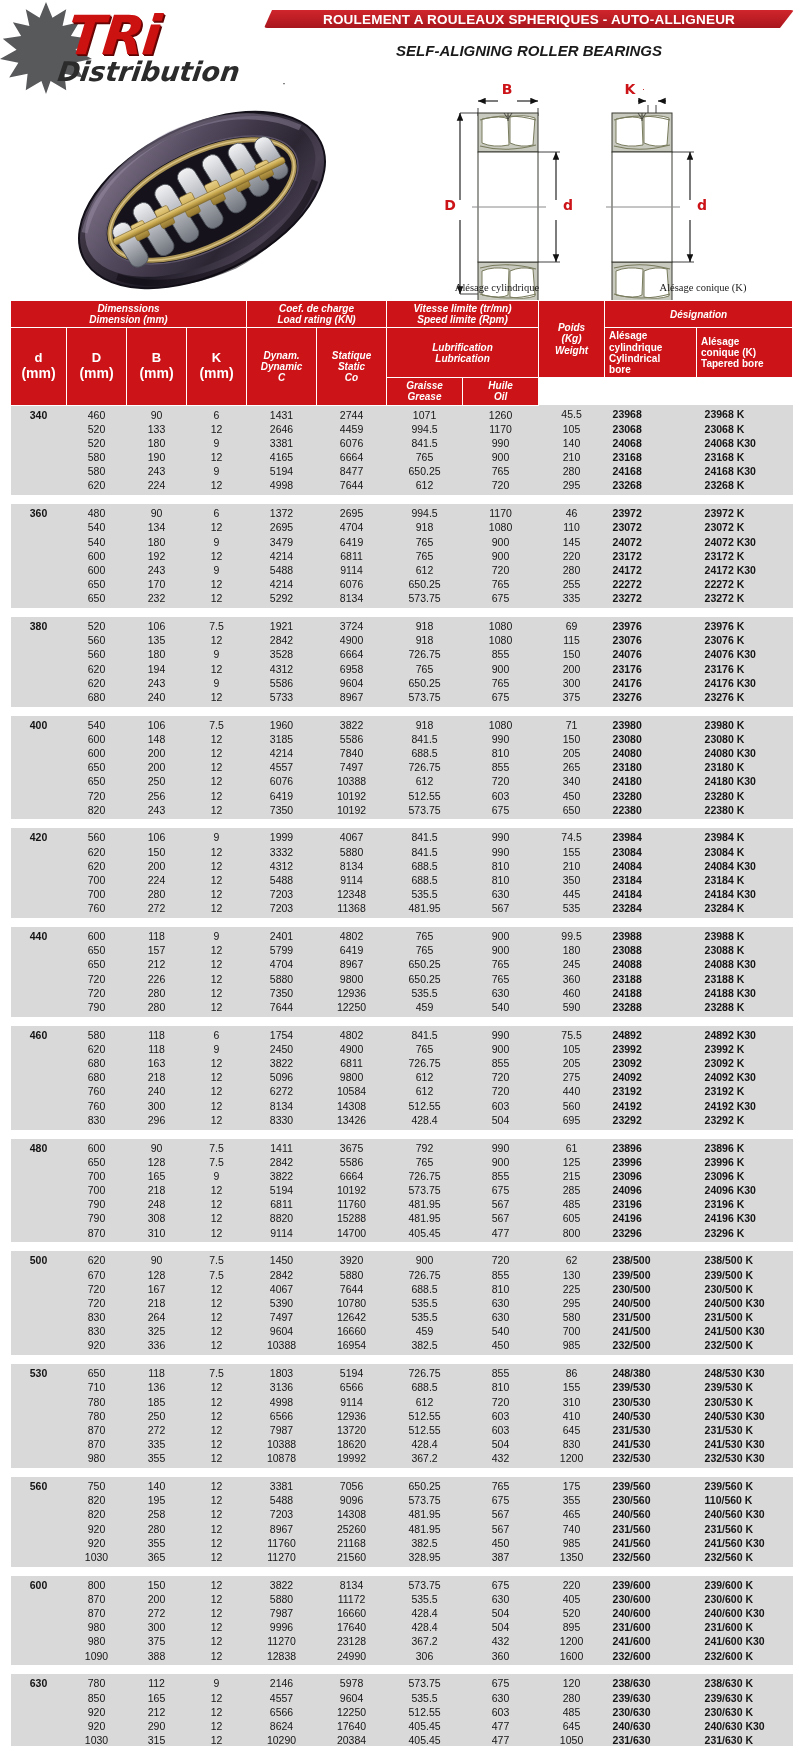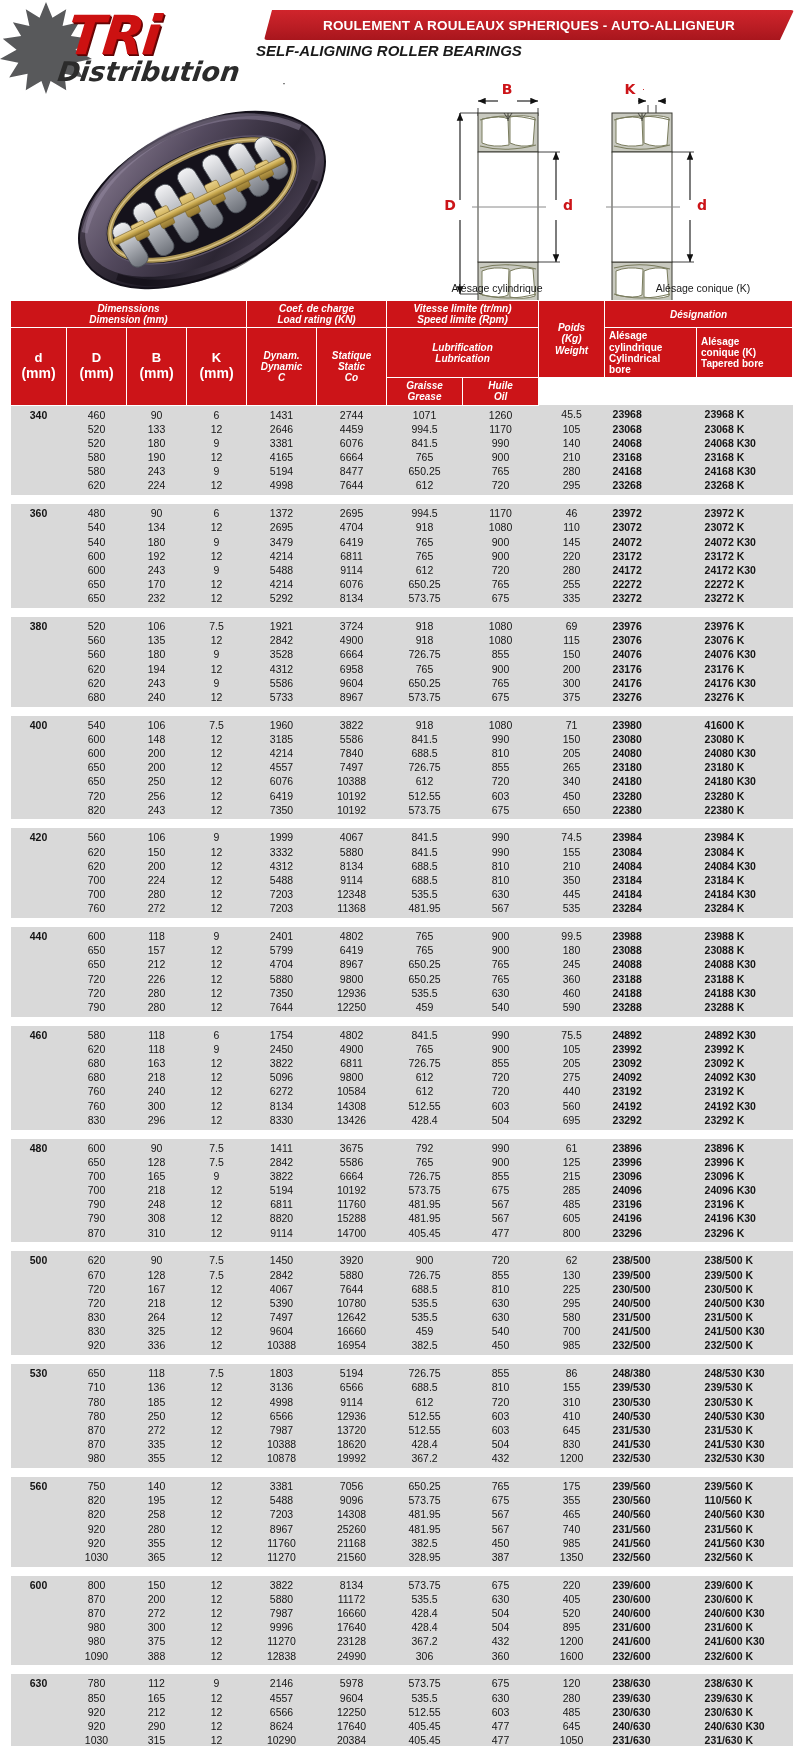--- a/index.html
+++ b/index.html
@@ -38,50 +38,52 @@
     font-family: "DejaVu Sans", sans-serif;
     font-size: 27px; font-weight: 700; font-style: italic;
     color: #2b2b2b; letter-spacing: 0px;
     transform: skewX(-8deg);
   }
   .tri-dot {
     position: absolute; left: 282px; top: 76px;
     font-size: 12px; color: #2b2b2b;
   }
 
-  .banner-wrap { position: absolute; left: 264px; top: 10px; width: 530px; height: 30px; }
+  .banner-wrap { position: absolute; left: 264px; top: 10px; width: 530px; height: 18px; }
   .banner {
     position: absolute; inset: 0;
     background: linear-gradient(180deg, #d0252c 0%, #bb1d24 55%, #a8161d 100%);
     clip-path: polygon(8px 0, 100% 0, calc(100% - 14px) 100%, 0 100%);
     border-radius: 3px;
     display: flex; align-items: center; justify-content: center;
   }
   .banner-text {
     color: #ffffff; font-size: 13.5px; font-weight: 700;
     letter-spacing: 0.2px; white-space: nowrap;
   }
   .subtitle {
-    position: absolute; left: 256px; top: 42px; width: 530px;
+    position: absolute; left: 264px; top: 42px; width: 530px;
+    text-align: center;
     font-size: 15px; font-weight: 700; font-style: italic;
     color: #1a1a1a; letter-spacing: 0px;
   }
 
   
   .photo {
     position: absolute; left: 52px; top: 100px; width: 300px; height: 200px;
   }
   .photo svg { display: block; }
 
   
   .diagrams { position: absolute; left: 390px; top: 72px; width: 412px; height: 228px; }
   .diagrams svg { display: block; }
   .cap-row {
     position: absolute; left: 390px; top: 282px; width: 412px;
     display: flex;
+    font-family: Liberation Serif, serif;
   }
   .cap { font-size: 10.5px; color: #1a1a1a; text-align: center; }
   .cap-a { width: 214px; }
   .cap-b { width: 198px; }
 
   
   .tbl-outer { margin: 0 10px 0 10px; width: 782px; }
   table.main { border-collapse: collapse; width: 782px; table-layout: fixed; }
 
   thead th {
@@ -658,21 +660,21 @@
           <td class="d-col">400</td>
           <td>540</td>
           <td>106</td>
           <td>7.5</td>
           <td>1960</td>
           <td>3822</td>
           <td>918</td>
           <td>1080</td>
           <td>71</td>
           <td class="cyl">23980</td>
-          <td class="tap">41600 K</td>
+          <td class="tap">23980 K</td>
         </tr>
         <tr class="grp">
           <td class="d-col"></td>
           <td>600</td>
           <td>148</td>
           <td>12</td>
           <td>3185</td>
           <td>5586</td>
           <td>841.5</td>
           <td>990</td>

